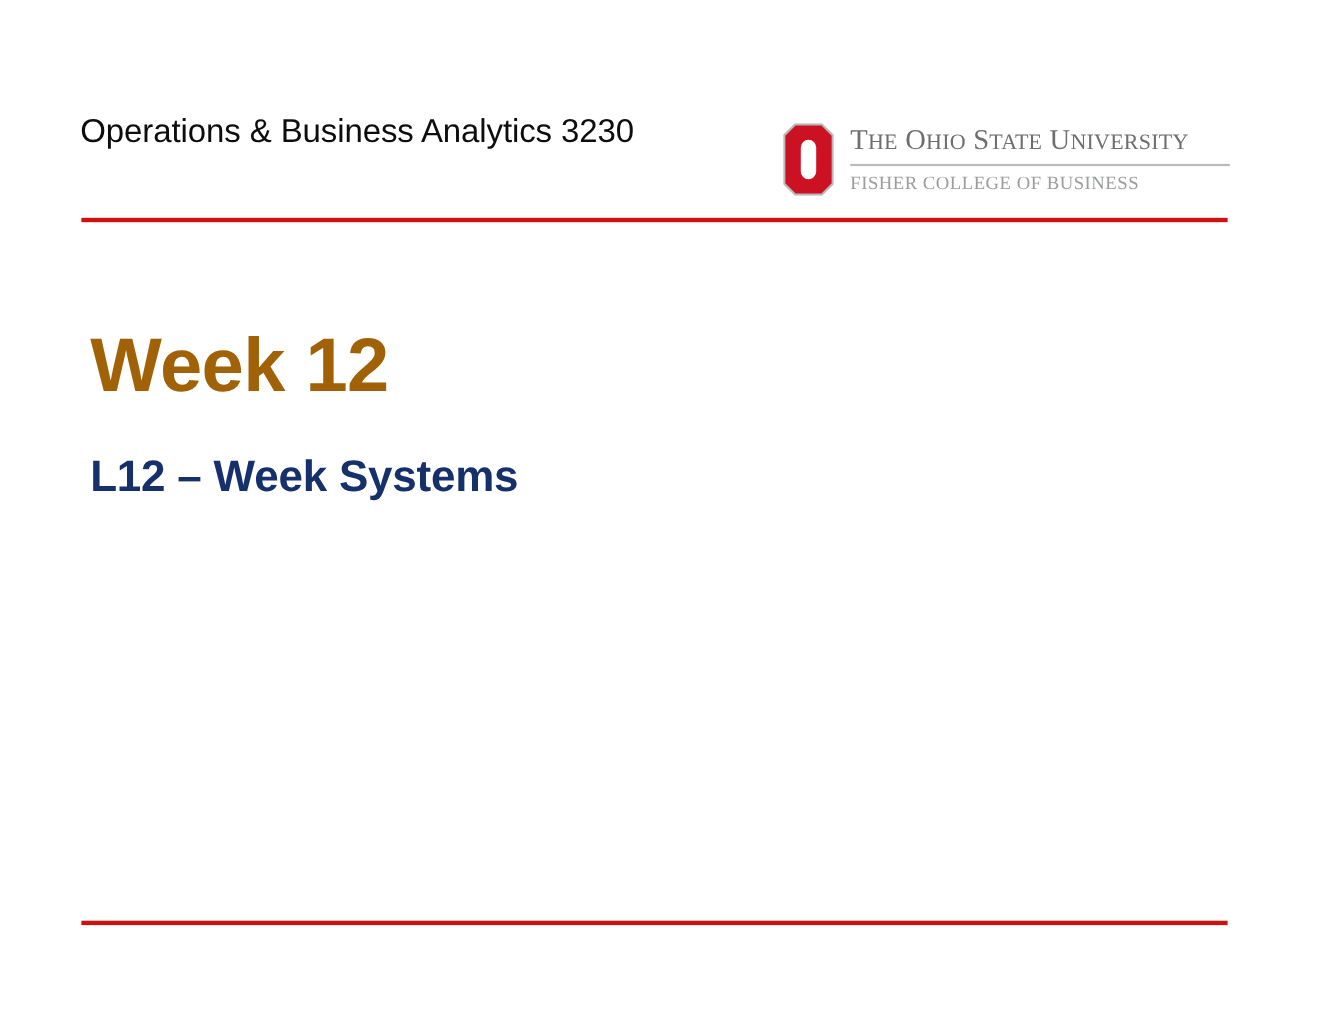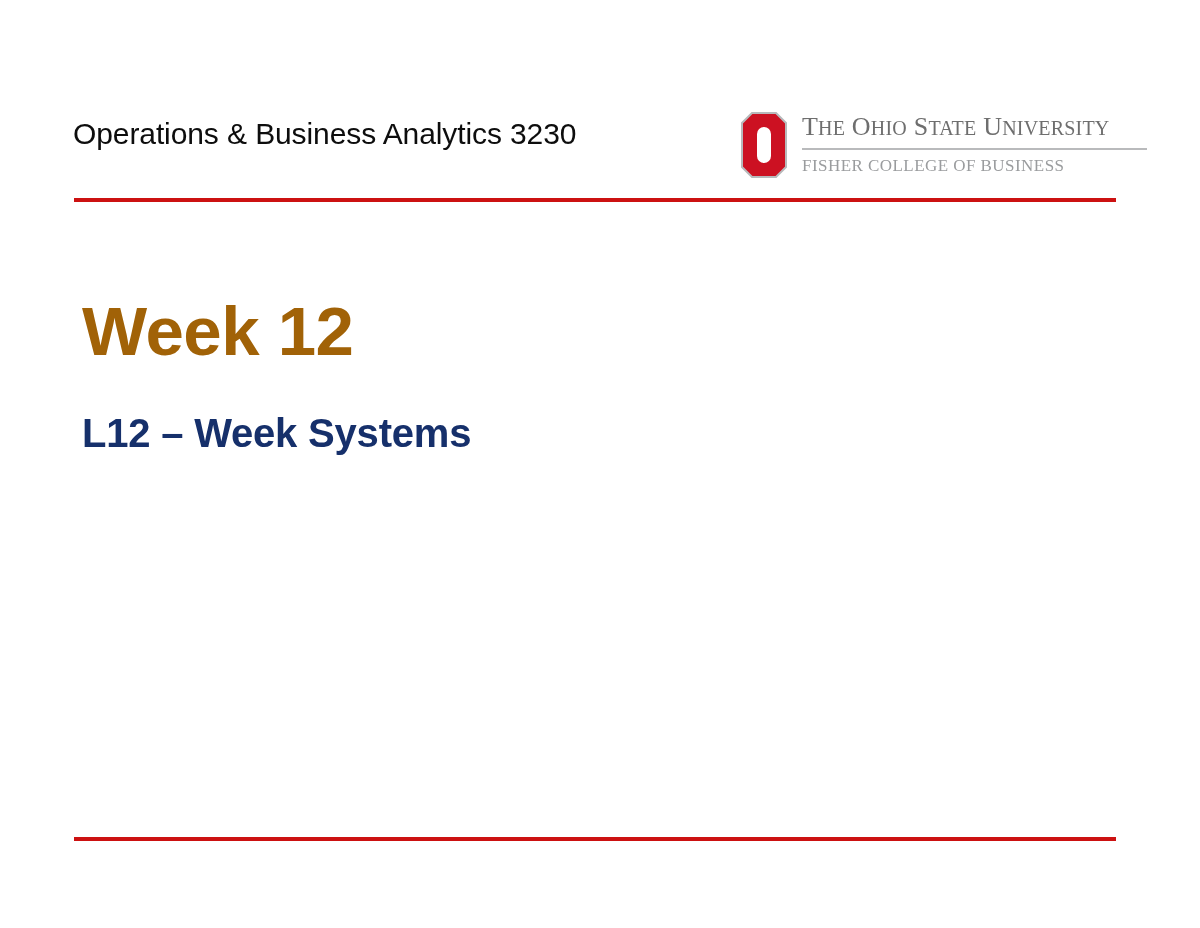--- a/index.html
+++ b/index.html
@@ -27,33 +27,31 @@
   }
 
   .course-line {
     font-family: "Liberation Sans", sans-serif;
     font-size: 30px;
     line-height: 38px;
     font-weight: 400;
     color: #0d0d0d;
     white-space: nowrap;
     letter-spacing: -0.1px;
-    margin-top: 14px;
   }
 
   
   .logo-lockup {
     position: absolute;
     left: 712px;
     top: 110px;
     width: 410px;
     height: 72px;
     display: flex;
     align-items: flex-start;
-    margin-left: 29px;
   }
 
   .block-o {
     position: relative;
     width: 46px;
     height: 66px;
     flex: 0 0 auto;
     margin-top: 2px;
   }
   .block-o svg { display: block; }

